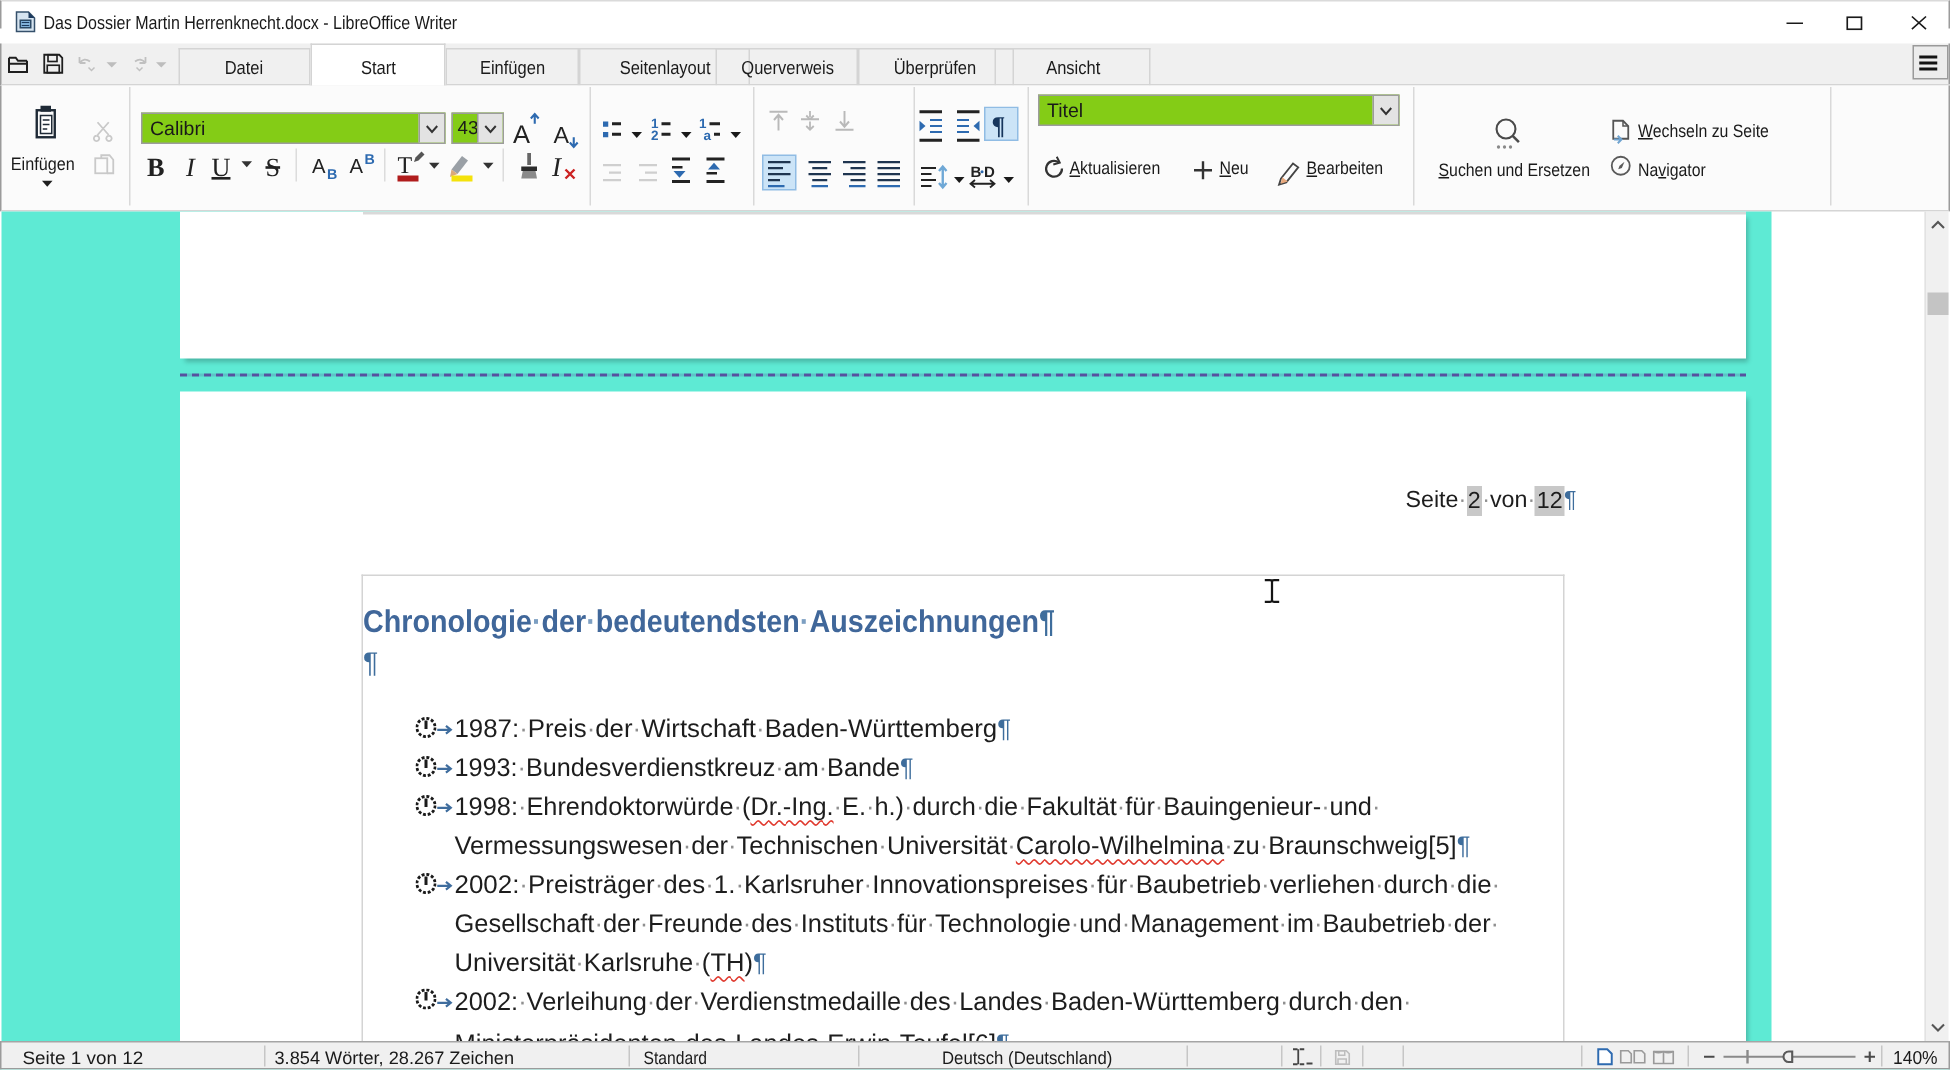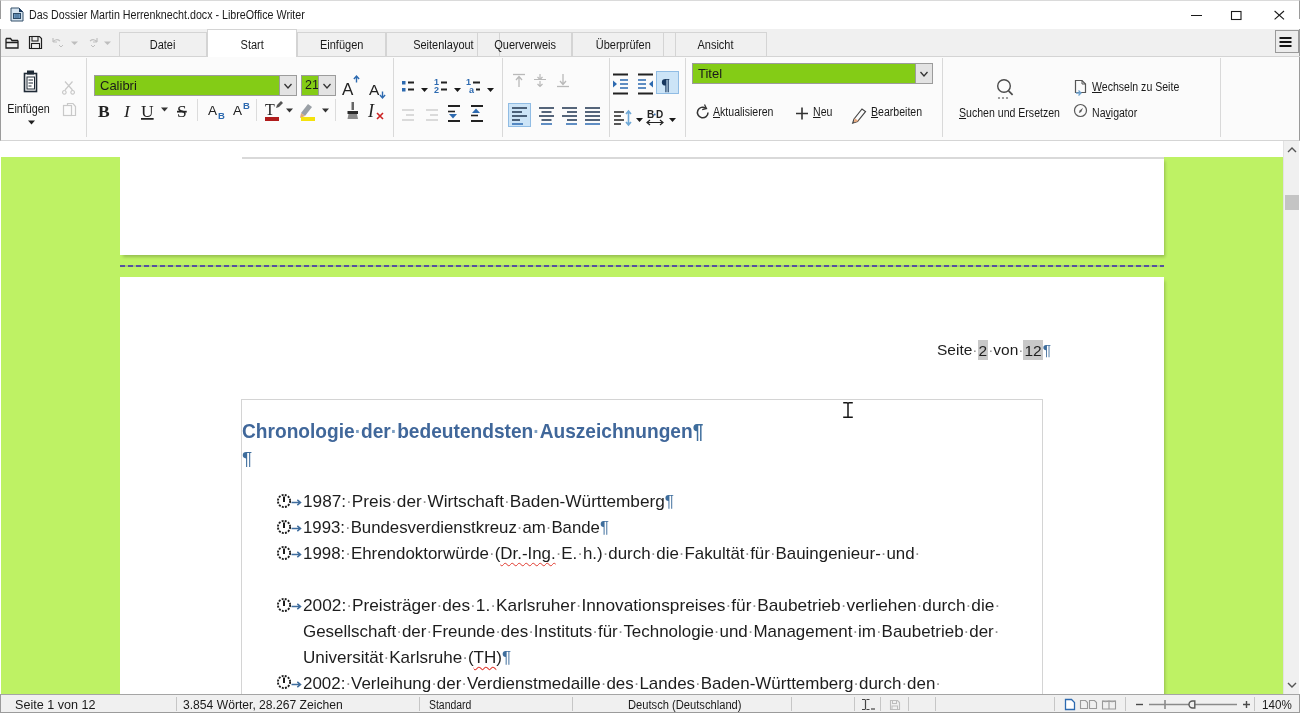--- a/index.html
+++ b/index.html
@@ -16,21 +16,21 @@
 .tab i{font-style:normal;display:inline-block;transform:scaleX(0.88)}
 .tab.sel{background:#fff;top:0;height:28px;line-height:30px;z-index:3;border-bottom:none}
 
 #ribbon{position:absolute;left:0;top:57px;width:1300px;height:84px;background:#fbfbfb;border-bottom:1px solid #d5d5d5;border-left:1px solid #9b9b9b;border-right:1px solid #9b9b9b}
 .vsep{position:absolute;top:1px;height:79px;width:1px;background:#d9d9d9}
 .combo{position:absolute;background:#84cc16;border:1px solid #9c9c9c}
 .combo .txt{position:absolute;left:5px;top:2px;font-size:13px;color:#1a1a1a}
 .combo .btn{position:absolute;right:0;top:0;bottom:0;width:17px;background:#e3e3e3;border-left:1px solid #9c9c9c}
 .lbl{position:absolute;font-size:12px;color:#1a1a1a;white-space:nowrap;transform:scaleX(0.88);transform-origin:0 50%}
 
-#doc{position:absolute;left:1px;top:157px;width:1282px;height:553px;background:#bef264;overflow:hidden}
+#doc{position:absolute;left:1px;top:141px;width:1180px;height:553px;background:#5eead4;overflow:hidden}
 .page{position:absolute;left:119px;width:1044px;background:#fff}
 #scroll{position:absolute;left:1283px;top:141px;width:16px;height:553px;background:#f0f0f0;border-left:1px solid #e2e2e2}
 
 .dt{position:absolute;white-space:nowrap;font-size:17.5px;color:#1d1d1d;transform-origin:0 50%;line-height:1}
 .dot{color:#8f8f8f}
 .pil{color:#3e6d9c}
 .fld{background:#c8c8c8;padding:1.5px 1px}
 .tl{font-size:17px}
 .sq{text-decoration:underline wavy #e03a2f 1px;text-underline-offset:3px;text-decoration-skip-ink:none}
 .blt{position:absolute;left:157px;width:14px;height:14px}
@@ -240,21 +240,21 @@
  </svg>
  <div class="lbl" style="left:0;top:45px;width:55px;text-align:center;transform:scaleX(0.9);transform-origin:50% 50%">Einfügen</div>
 
  <div class="combo" style="left:93px;top:18px;width:203px;height:21px">
       <div class="txt">Calibri</div>
       <div class="btn"><svg width="16" height="19" viewBox="0 0 16 19">
           <path d="M4.5 8 l3.5 4 3.5 -4" fill="none" stroke="#333" stroke-width="1.3"></path>
         </svg></div>
     </div>
  <div class="combo" style="left:300px;top:18px;width:35px;height:21px">
-      <div class="txt" style="left:3px;font-size:12.5px">21</div>
+      <div class="txt" style="left:3px;font-size:12.5px">43</div>
       <div class="btn"><svg width="16" height="19" viewBox="0 0 16 19">
           <path d="M4.5 8 l3.5 4 3.5 -4" fill="none" stroke="#333" stroke-width="1.3"></path>
         </svg></div>
     </div>
  <svg class="abs" style="left:341px;top:16px" width="48" height="28" viewBox="0 0 48 28">
   <text x="0" y="22" font-size="17" fill="#222" font-family="Liberation Sans">A</text>
   <path d="M14.5 9.5 v-6.5 M11.9 6 l2.6 -3 2.6 3" fill="none" stroke="#2d6ab0" stroke-width="1.4"></path>
   <text x="27" y="22" font-size="15.5" fill="#222" font-family="Liberation Sans">A</text>
   <path d="M40.5 18.5 v6.5 M37.9 22 l2.6 3 2.6 -3" fill="none" stroke="#2d6ab0" stroke-width="1.4"></path>
  </svg>
@@ -293,20 +293,21 @@
  <div class="abs" style="left:119px;top:107.5px;width:1044px;height:2px;background:repeating-linear-gradient(90deg,#56529f 0 5px,rgba(86,82,159,0.25) 5px 8px)"></div>
  <div class="page" id="page2" style="top:120px;height:433px;box-shadow:2px 3px 3px -1px rgba(0,0,0,0.22)">
 
   <div class="abs" style="left:121px;top:122px;width:802px;height:431px;border-left:1px solid #d4d4d4;border-top:1px solid #d4d4d4;border-right:1px solid #d4d4d4"></div>
   <div class="dt" id="tseite" style="left:817px;top:65.2px;font-size:15.5px">Seite<span class="dot">·</span><span class="fld">2</span><span class="dot">·</span>von<span class="dot">·</span><span class="fld">12</span><span class="pil">¶</span></div>
   <div class="dt" id="thead" style="left:122px;top:143.1px;font-size:21px;font-weight:bold;color:#40679a;transform:scaleX(0.911)">Chronologie<span style="color:#7d9fc2">·</span>der<span style="color:#7d9fc2">·</span>bedeutendsten<span style="color:#7d9fc2">·</span>Auszeichnungen<span style="color:#3e6d9c">¶</span></div>
   <div class="dt" style="left:122px;top:172.2px;font-size:19px"><span class="pil">¶</span></div>
   <div class="dt tl" id="l1" style="left:183px;top:216.4px;transform:scaleX(1.013)">1987:<span class="dot">·</span>Preis<span class="dot">·</span>der<span class="dot">·</span>Wirtschaft<span class="dot">·</span>Baden-Württemberg<span class="pil">¶</span></div>
   <div class="dt tl" id="l2" style="left:183px;top:242.3px;transform:scaleX(0.988)">1993:<span class="dot">·</span>Bundesverdienstkreuz<span class="dot">·</span>am<span class="dot">·</span>Bande<span class="pil">¶</span></div>
   <div class="dt tl" id="l3" style="left:183px;top:268.2px;transform:scaleX(0.994)">1998:<span class="dot">·</span>Ehrendoktorwürde<span class="dot">·</span>(<span class="sq">Dr.-Ing.</span><span class="dot">·</span>E.<span class="dot">·</span>h.)<span class="dot">·</span>durch<span class="dot">·</span>die<span class="dot">·</span>Fakultät<span class="dot">·</span>für<span class="dot">·</span>Bauingenieur-<span class="dot">·</span>und<span class="dot">·</span></div>
+  <div class="dt tl" id="l4" style="left:183px;top:294.2px">Vermessungswesen<span class="dot">·</span>der<span class="dot">·</span>Technischen<span class="dot">·</span>Universität<span class="dot">·</span><span class="sq">Carolo-Wilhelmina</span><span class="dot">·</span>zu<span class="dot">·</span>Braunschweig[5]<span class="pil">¶</span></div>
   <div class="dt tl" id="l5" style="left:183px;top:320.1px;transform:scaleX(1.016)">2002:<span class="dot">·</span>Preisträger<span class="dot">·</span>des<span class="dot">·</span>1.<span class="dot">·</span>Karlsruher<span class="dot">·</span>Innovationspreises<span class="dot">·</span>für<span class="dot">·</span>Baubetrieb<span class="dot">·</span>verliehen<span class="dot">·</span>durch<span class="dot">·</span>die<span class="dot">·</span></div>
   <div class="dt tl" id="l6" style="left:183px;top:346.1px;transform:scaleX(0.997)">Gesellschaft<span class="dot">·</span>der<span class="dot">·</span>Freunde<span class="dot">·</span>des<span class="dot">·</span>Instituts<span class="dot">·</span>für<span class="dot">·</span>Technologie<span class="dot">·</span>und<span class="dot">·</span>Management<span class="dot">·</span>im<span class="dot">·</span>Baubetrieb<span class="dot">·</span>der<span class="dot">·</span></div>
   <div class="dt tl" id="l7" style="left:183px;top:372px;transform:scaleX(1.003)">Universität<span class="dot">·</span>Karlsruhe<span class="dot">·</span>(<span class="sq">TH</span>)<span class="pil">¶</span></div>
   <div class="dt tl" id="l8" style="left:183px;top:397.9px;transform:scaleX(0.997)">2002:<span class="dot">·</span>Verleihung<span class="dot">·</span>der<span class="dot">·</span>Verdienstmedaille<span class="dot">·</span>des<span class="dot">·</span>Landes<span class="dot">·</span>Baden-Württemberg<span class="dot">·</span>durch<span class="dot">·</span>den<span class="dot">·</span></div>
   <div class="dt tl" id="l9" style="left:183px;top:426px">Ministerpräsidenten<span class="dot">·</span>des<span class="dot">·</span>Landes<span class="dot">·</span>Erwin<span class="dot">·</span>Teufel[6]<span class="pil">¶</span></div>
 
   <svg class="blt" style="top:216.8px">
         <use href="#clock"></use>
       </svg>
   <svg class="blt" style="top:242.7px">

